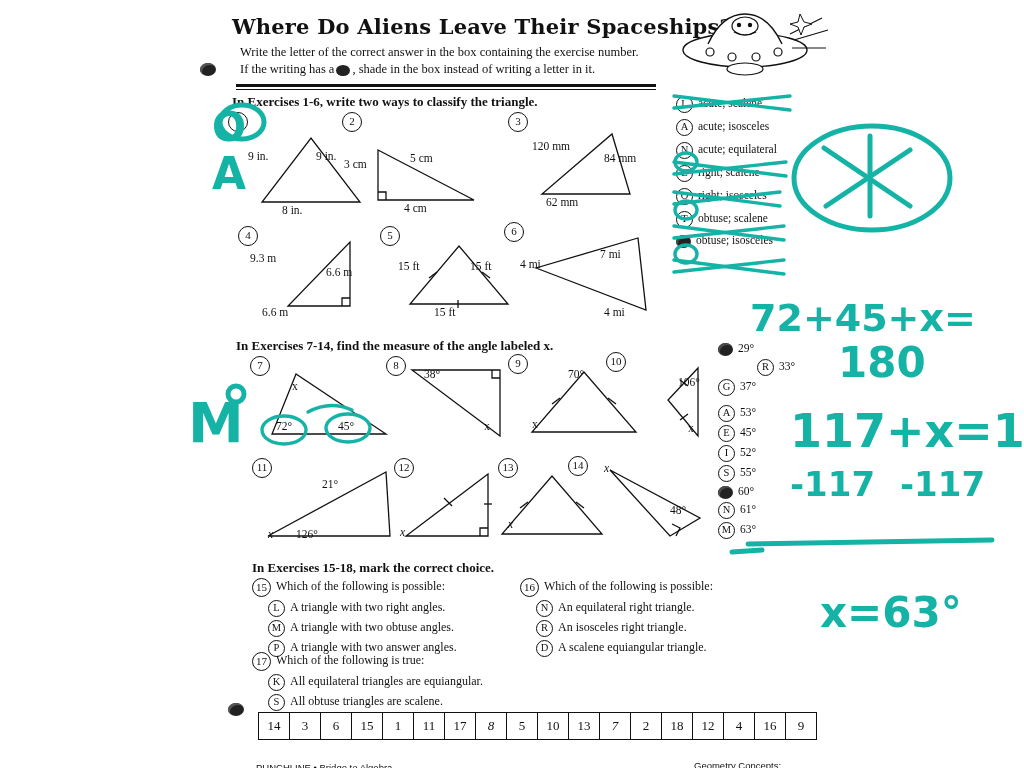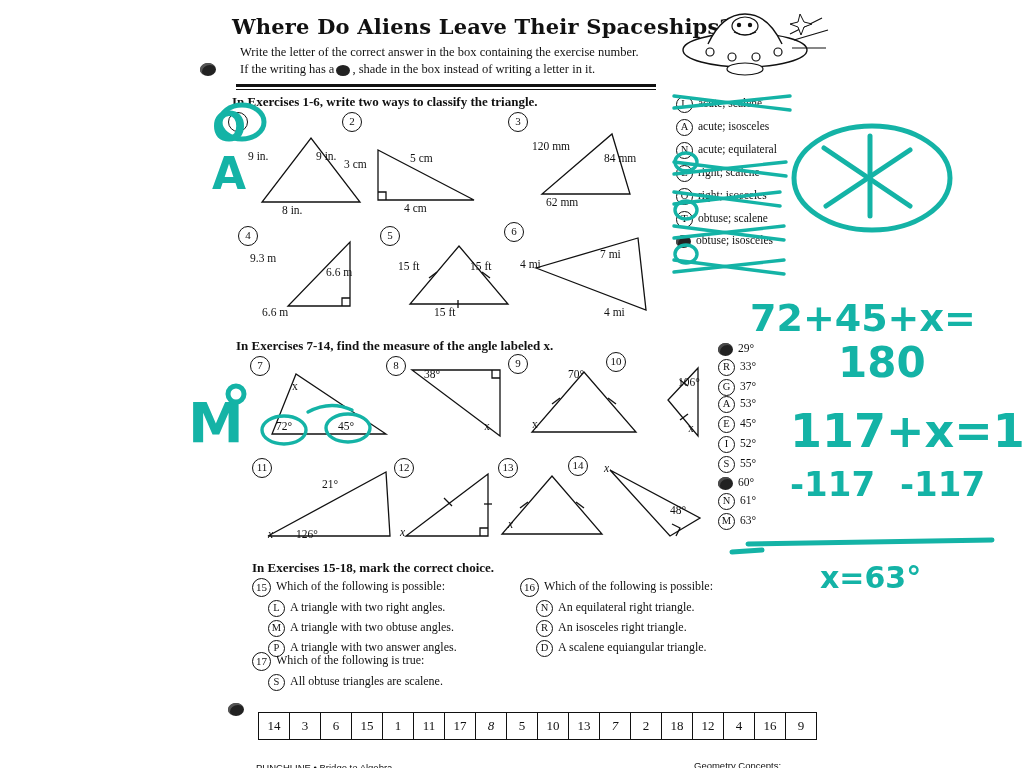--- a/index.html
+++ b/index.html
@@ -250,22 +250,22 @@
   <div class="num-circle" style="left:568px; top:456px;">14</div>
   <svg class="fig" style="left:596px; top:462px;" width="116" height="80">
     <polygon points="14,8 104,56 74,74"></polygon>
     <polyline points="76,62 84,66 80,74"></polyline>
   </svg>
   <div class="lbl" style="left:604px; top:462px; font-style:italic;">x</div>
   <div class="lbl" style="left:670px; top:504px;">48°</div>
 
   <div class="ansbox" style="left:718px; top:342px; width:80px;">
     <div style="margin-bottom:3px;"><span class="shaded"></span><span>29°</span></div>
-    <div style="margin-bottom:3px;"><span class="ltr">R</span><span>33°</span></div>
-    <div style="margin-bottom:0;"><span class="ltr">G</span><span>37°</span></div>
+    <div style="margin-bottom:3px;margin-left:39px;"><span class="ltr">R</span><span>33°</span></div>
+    <div style="margin-bottom:9px;"><span class="ltr">G</span><span>37°</span></div>
     <div style="margin-bottom:3px;"><span class="ltr">A</span><span>53°</span></div>
     <div style="margin-bottom:3px;"><span class="ltr">E</span><span>45°</span></div>
     <div style="margin-bottom:3px;"><span class="ltr">I</span><span>52°</span></div>
     <div style="margin-bottom:3px;"><span class="ltr">S</span><span>55°</span></div>
     <div style="margin-bottom:3px;"><span class="shaded"></span><span>60°</span></div>
     <div style="margin-bottom:3px;"><span class="ltr">N</span><span>61°</span></div>
     <div style="margin-bottom:3px;"><span class="ltr">M</span><span>63°</span></div>
   </div>
 
   <div class="sec-head sec3">In Exercises 15-18, mark the correct choice.</div>
@@ -279,20 +279,21 @@
 
   <div class="mc" style="left:520px; top:578px; width:280px;">
     <div class="q"><span class="qnum">16</span><span>Which of the following is possible:</span></div>
     <div class="opt"><span class="ltr">N</span><span>An equilateral right triangle.</span></div>
     <div class="opt"><span class="ltr">R</span><span>An isosceles right triangle.</span></div>
     <div class="opt"><span class="ltr">D</span><span>A scalene equiangular triangle.</span></div>
   </div>
 
   <div class="mc" style="left:252px; top:652px; width:280px;">
     <div class="q"><span class="qnum">17</span><span>Which of the following is true:</span></div>
+    <div class="opt"><span class="ltr">K</span><span>All equilateral triangles are equiangular.</span></div>
     <div class="opt"><span class="ltr">S</span><span>All obtuse triangles are scalene.</span></div>
   </div>
 
 
   <div class="strip-dot"><span class="bullet-dot"></span></div>
   <div class="strip">
     <div>14</div>
     <div>3</div>
     <div>6</div>
     <div>15</div>
@@ -362,15 +363,15 @@
   <div class="ink" style="left:838px; top:338px; font-size:42px;">180</div>
   <div class="ink" style="left:790px; top:404px; font-size:46px;">117+x=180</div>
   <div class="ink" style="left:790px; top:464px; font-size:34px;">-117</div>
   <div class="ink" style="left:900px; top:464px; font-size:34px;">-117</div>
   <svg class="inksvg" style="left:742px; top:534px;" width="260" height="20">
     <line x1="6" y1="10" x2="250" y2="6"></line>
   </svg>
   <svg class="inksvg" style="left:726px; top:540px;" width="50" height="20">
     <line x1="6" y1="12" x2="36" y2="10"></line>
   </svg>
-  <div class="ink" style="left:820px; top:560px; font-size:30px;">x=63°</div>
+  <div class="ink" style="left:820px; top:588px; font-size:42px;">x=63°</div>
 
 </div>
 
 </body></html>

